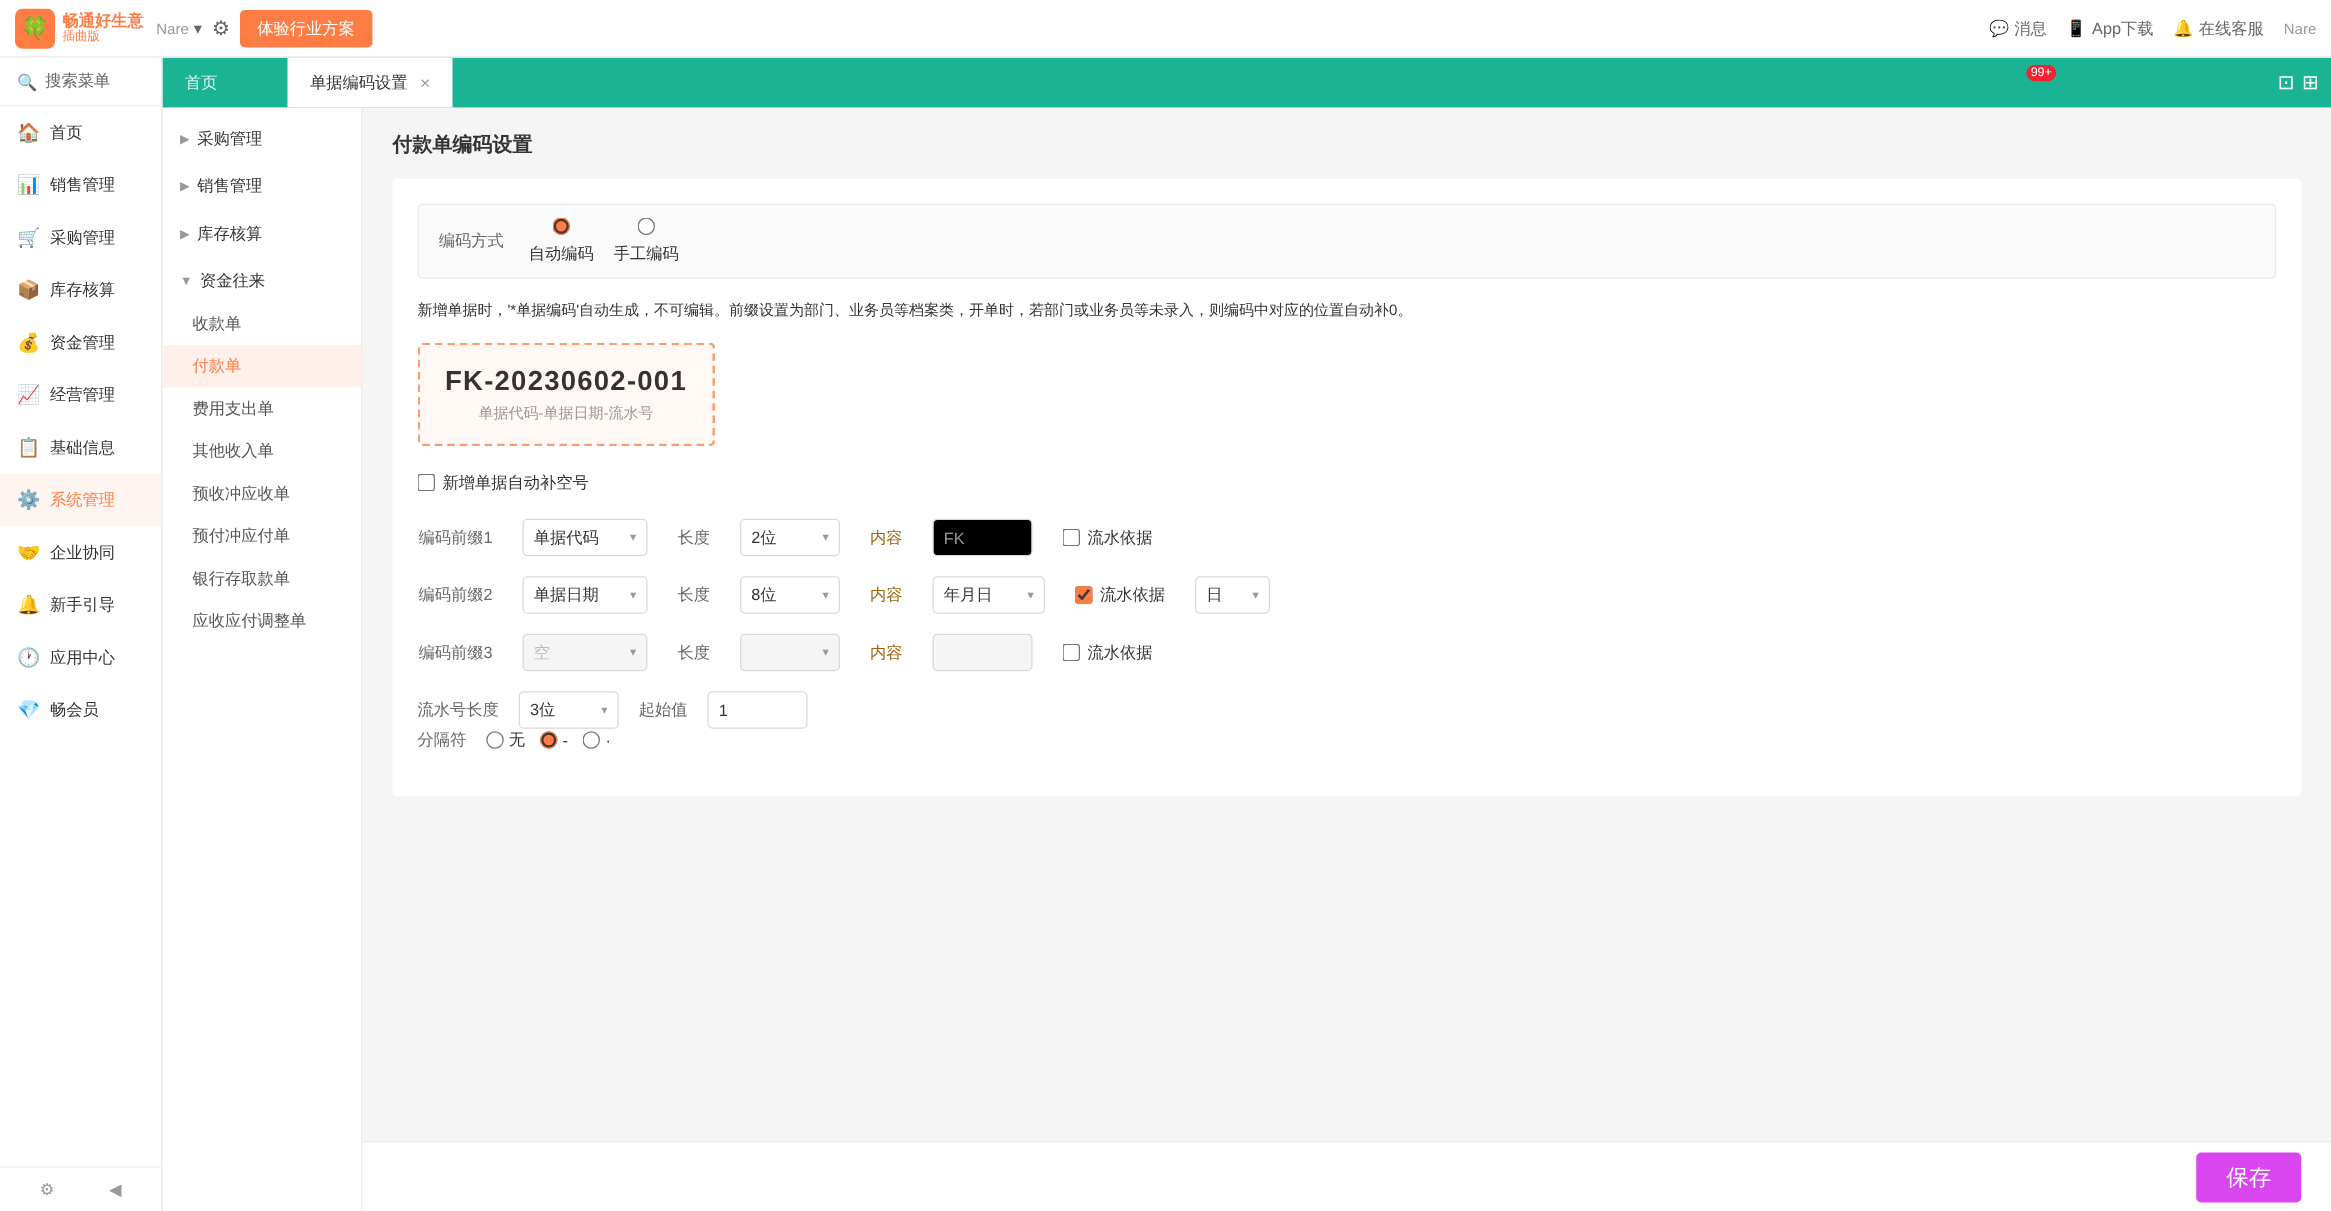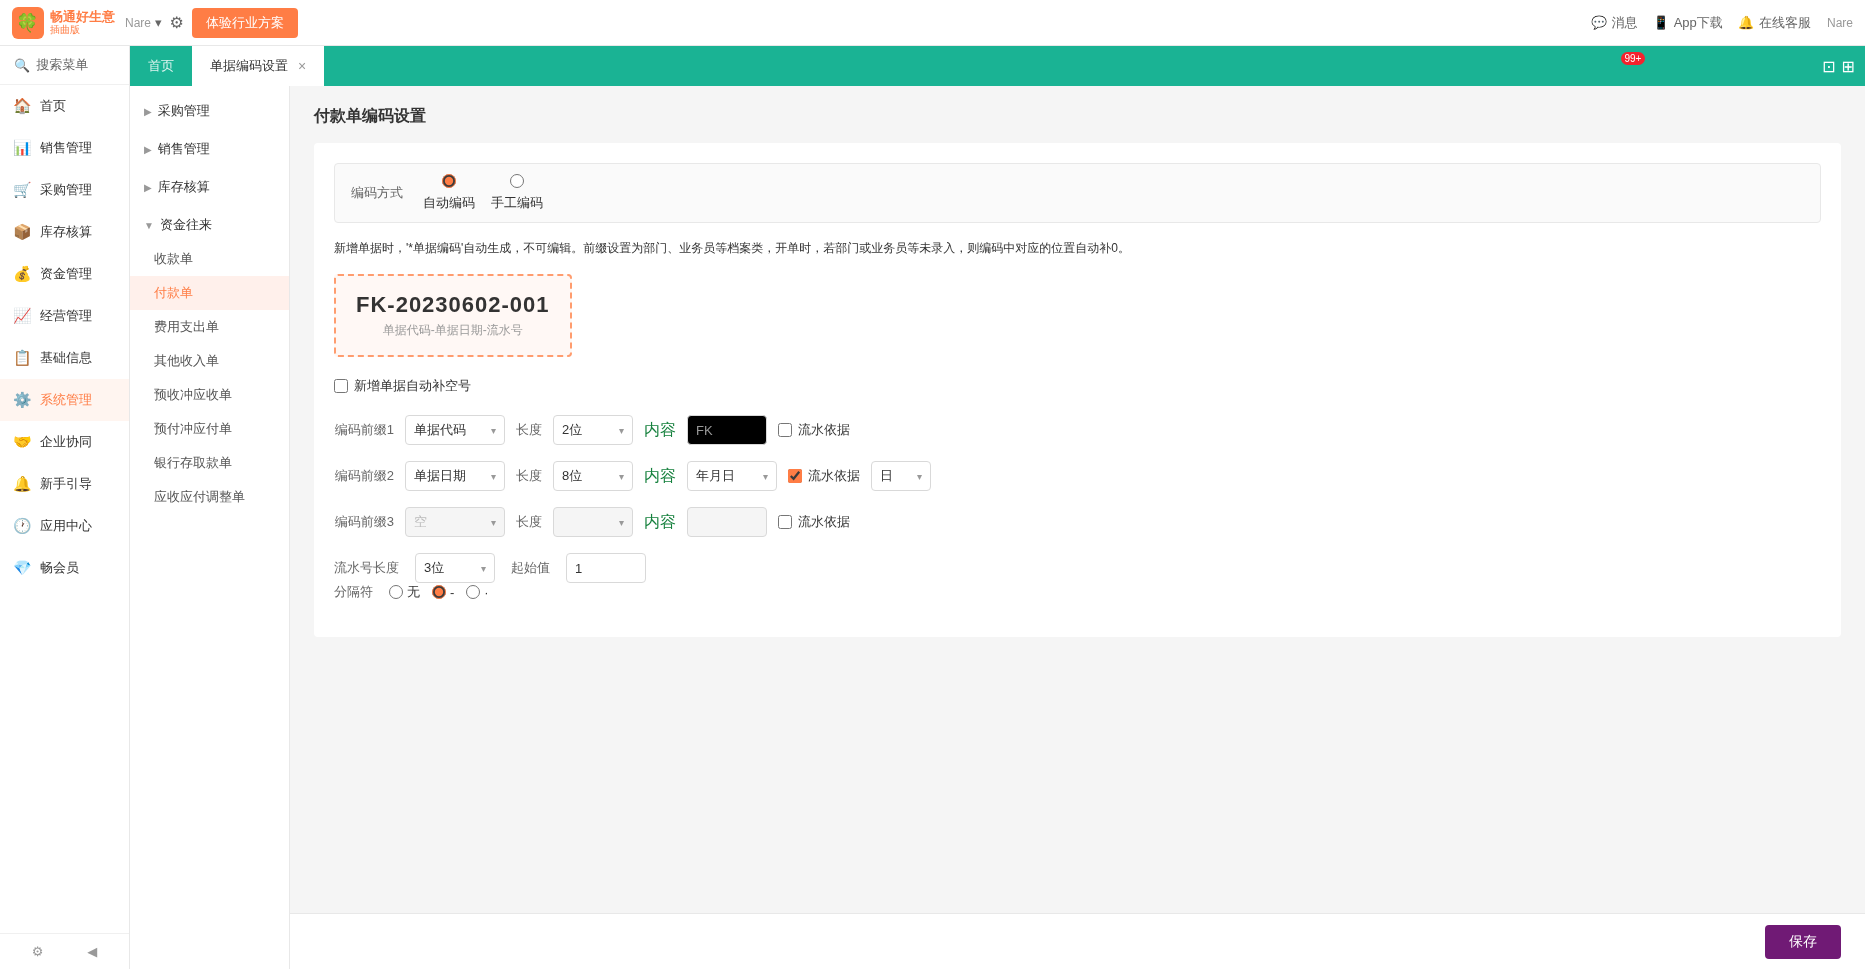--- a/index.html
+++ b/index.html
@@ -29,21 +29,21 @@
     .sidebar { width: 130px; background: #fff; border-right: 1px solid #e8e8e8; display: flex; flex-direction: column; overflow-y: auto; flex-shrink: 0; }
     .search-menu { display: flex; align-items: center; gap: 6px; padding: 10px 14px; color: #666; cursor: pointer; border-bottom: 1px solid #f0f0f0; font-size: 13px; }
     .sidebar-item { display: flex; align-items: center; gap: 8px; padding: 12px 14px; color: #333; cursor: pointer; font-size: 13px; }
     .sidebar-item.active { background: #fff5f0; color: #ff7d45; }
     .sidebar-item .icon-circle { width: 18px; height: 18px; display: flex; align-items: center; justify-content: center; font-size: 15px; }
     .sidebar-bottom { margin-top: auto; display: flex; align-items: center; justify-content: space-around; padding: 10px; border-top: 1px solid #f0f0f0; }
 
     
     .tab-bar { height: 40px; background: #1ab394; display: flex; align-items: center; padding: 0 0; flex-shrink: 0; }
     .tab-item { height: 40px; display: flex; align-items: center; padding: 0 18px; color: rgba(255,255,255,0.85); font-size: 13px; cursor: pointer; gap: 6px; }
-    .tab-item.active { background: #fff; color: #333; }
+    .tab-item.active { background: #fff; color: #333; margin-left: 38px; }
     .tab-item .close-icon { color: #999; font-size: 14px; margin-left: 4px; }
     .tab-bar-actions { margin-left: auto; display: flex; align-items: center; gap: 6px; padding-right: 10px; }
 
     
     .second-sidebar { width: 160px; background: #fff; border-right: 1px solid #e8e8e8; overflow-y: auto; flex-shrink: 0; padding-top: 8px; }
     .second-sidebar-group { margin-bottom: 4px; }
     .second-sidebar-group-title { display: flex; align-items: center; gap: 6px; padding: 8px 14px; color: #333; font-size: 13px; cursor: pointer; }
     .second-sidebar-group-title .arrow { font-size: 10px; color: #999; }
     .second-sidebar-item { padding: 8px 14px 8px 24px; color: #555; font-size: 13px; cursor: pointer; }
     .second-sidebar-item.active { background: #fff0eb; color: #ff7d45; font-weight: 500; }
@@ -68,48 +68,48 @@
 
     
     .code-preview { border: 2px dashed #ff9c6e; background: #fff8f5; border-radius: 4px; padding: 16px 20px; display: inline-block; margin-bottom: 20px; text-align: center; }
     .code-preview .code-main { font-size: 22px; font-weight: bold; color: #333; letter-spacing: 1px; }
     .code-preview .code-desc { font-size: 12px; color: #999; margin-top: 4px; }
 
     
     .auto-fill-row { display: flex; align-items: center; gap: 6px; margin-bottom: 20px; font-size: 13px; color: #333; }
 
     
-    .form-row { display: flex; align-items: center; gap: 11px; margin-bottom: 16px; }
+    .form-row { display: flex; align-items: center; gap: 24px; margin-bottom: 16px; }
     .form-field-label { color: #666; font-size: 13px; width: 60px; text-align: right; flex-shrink: 0; }
     .form-select { height: 30px; border: 1px solid #d9d9d9; border-radius: 4px; padding: 0 8px; font-size: 13px; color: #333; background: #fff; display: flex; align-items: center; justify-content: space-between; cursor: pointer; gap: 4px; }
     .form-select-wide { width: 100px; }
     .form-select-mid { width: 90px; }
     .length-label { color: #666; font-size: 13px; }
     .length-select { height: 30px; border: 1px solid #d9d9d9; border-radius: 4px; padding: 0 8px; font-size: 13px; color: #333; background: #fff; display: flex; align-items: center; justify-content: space-between; cursor: pointer; width: 80px; gap: 4px; }
-    .content-label { color: #15803d; font-size: 16px; }
+    .content-label { color: #a16207; font-size: 13px; }
     .content-input { height: 30px; border: 1px solid #d9d9d9; border-radius: 4px; padding: 0 8px; font-size: 13px; color: #333; background: #fff; width: 80px; }
     .content-input.disabled { background: #f5f5f5; color: #999; }
     .stream-checkbox { display: flex; align-items: center; gap: 6px; font-size: 13px; color: #333; }
     .checkbox-input { width: 14px; height: 14px; accent-color: #ff7d45; }
 
     
     .serial-row { display: flex; align-items: center; gap: 16px; }
     .serial-label { color: #666; font-size: 13px; }
     .start-label { color: #666; font-size: 13px; }
     .start-input { height: 30px; border: 1px solid #d9d9d9; border-radius: 4px; padding: 0 8px; font-size: 13px; color: #333; background: #fff; width: 80px; }
 
     
     .separator-row { display: flex; align-items: center; gap: 16px; margin-bottom: 16px; }
     .separator-label { color: #666; font-size: 13px; }
     .separator-options { display: flex; align-items: center; gap: 12px; }
     .sep-radio-item { display: flex; align-items: center; gap: 4px; font-size: 13px; cursor: pointer; }
 
     
     .bottom-bar { height: 56px; background: #fff; border-top: 1px solid #e8e8e8; display: flex; align-items: center; justify-content: flex-end; padding: 0 24px; flex-shrink: 0; }
-    .save-btn { background: #701a75; color: white; border: none; border-radius: 4px; padding: 8px 24px; font-size: 14px; cursor: pointer; }
+    .save-btn { background: #d946ef; color: white; border: none; border-radius: 4px; padding: 8px 24px; font-size: 18px; cursor: pointer; }
 
     .chevron { font-size: 10px; color: #999; }
     .disabled-row .form-select { background: #f5f5f5; color: #bbb; }
     .disabled-row .length-select { background: #f5f5f5; color: #bbb; }
   </style>
 </head>
 <body>
 
 <div class="top-bar">
   <div class="top-bar-left">

